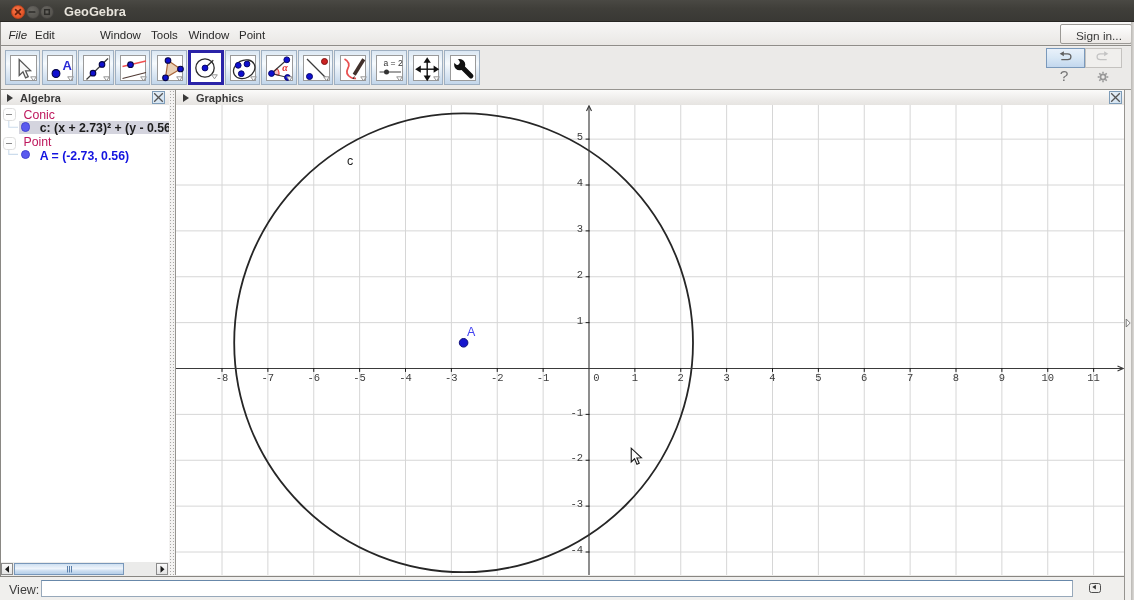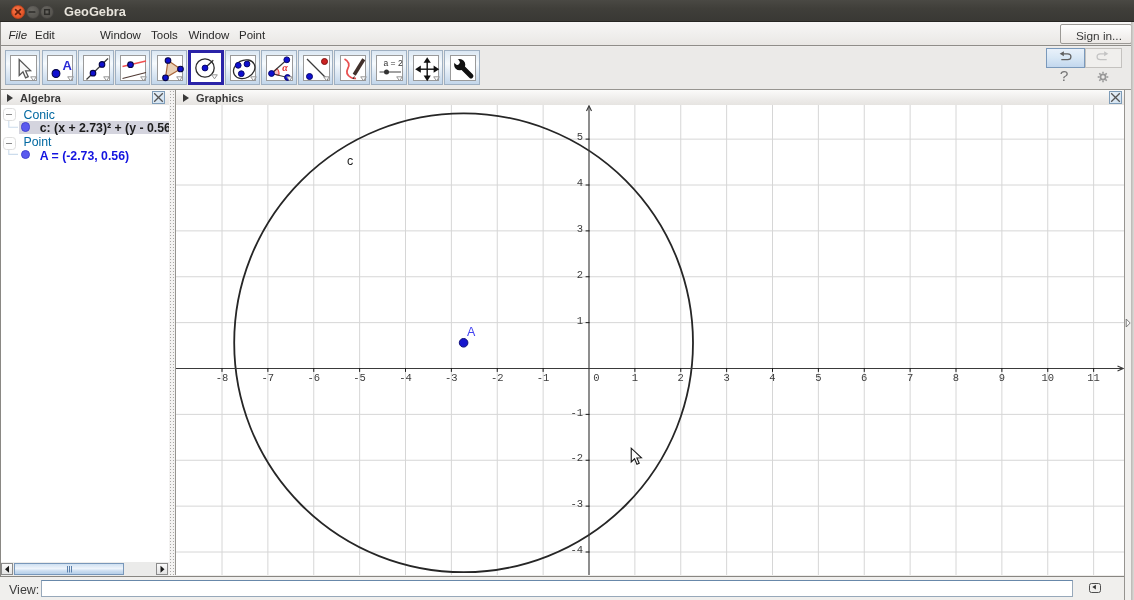--- a/index.html
+++ b/index.html
@@ -29,21 +29,21 @@
   .tbtn.sel .inner{left:1px;top:1px;border:none;width:27px;height:27px;}
   .dd{position:absolute;right:2.5px;bottom:2.9px;width:7px;height:5.5px;}
   
   .phead{height:20px;background:linear-gradient(180deg,#fbfbfa 0%,#eceae8 55%,#e0dedb 100%);
     border-bottom:1px solid #96948f;box-sizing:border-box;}
   .ptitle{position:absolute;left:20px;top:1.5px;font-size:11px;font-weight:bold;color:#3a3a3a;}
   .parr{position:absolute;left:7px;top:3.5px;width:0;height:0;
     border-left:6px solid #3a3a3a;border-top:4px solid transparent;border-bottom:4px solid transparent;}
   
   #algebra{left:0;top:105px;width:169px;height:457px;background:#fff;overflow:hidden;}
-  .trow{position:absolute;font-size:12.3px;color:#0369a1;}
+  .trow{position:absolute;font-size:12.3px;color:#be185d;}
   .mbox{position:absolute;width:12.5px;height:12.5px;border:1px solid #dedede;border-radius:3.5px;
     background:#fefefe;box-sizing:border-box;}
   .mbox:after{content:"";position:absolute;left:2.3px;top:4.6px;width:6.2px;height:1.3px;background:#8a8a8a;}
   .marble{position:absolute;width:9.3px;height:9.3px;border-radius:50%;
     background:#5a5aef;border:1px solid #4343cf;box-sizing:border-box;}
   
   #hscroll{left:0;top:562px;width:168px;height:13.5px;background:#ebebea;}
   .sbtn{position:absolute;top:0.5px;width:12.5px;height:12.5px;box-sizing:border-box;
     border:1px solid #8b8b8b;background:linear-gradient(180deg,#fafafa,#e4e4e4);}
   #sthumb{position:absolute;left:13.5px;top:0.5px;width:110.5px;height:12.5px;box-sizing:border-box;

